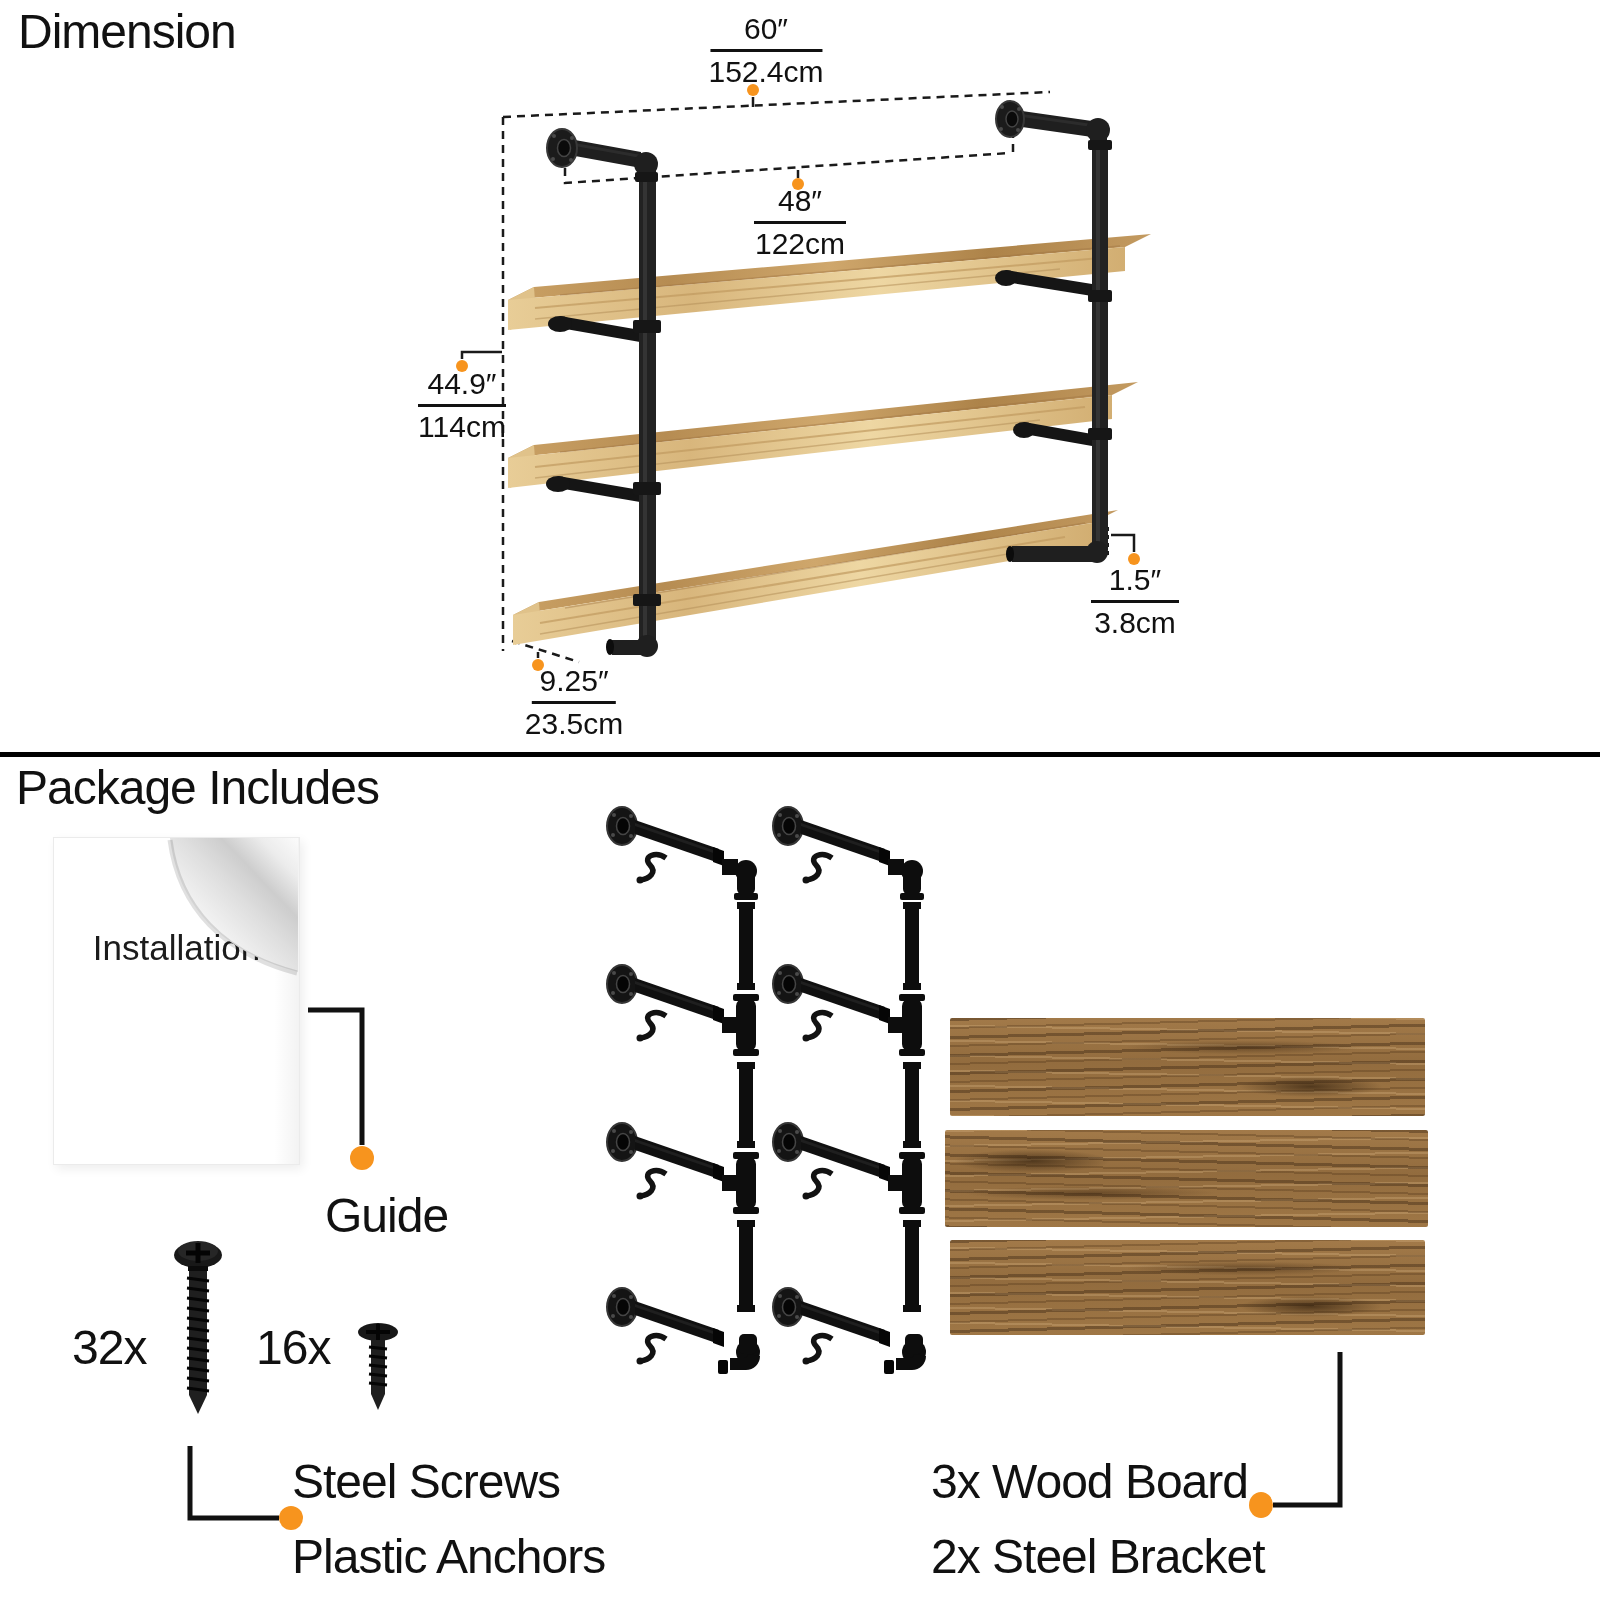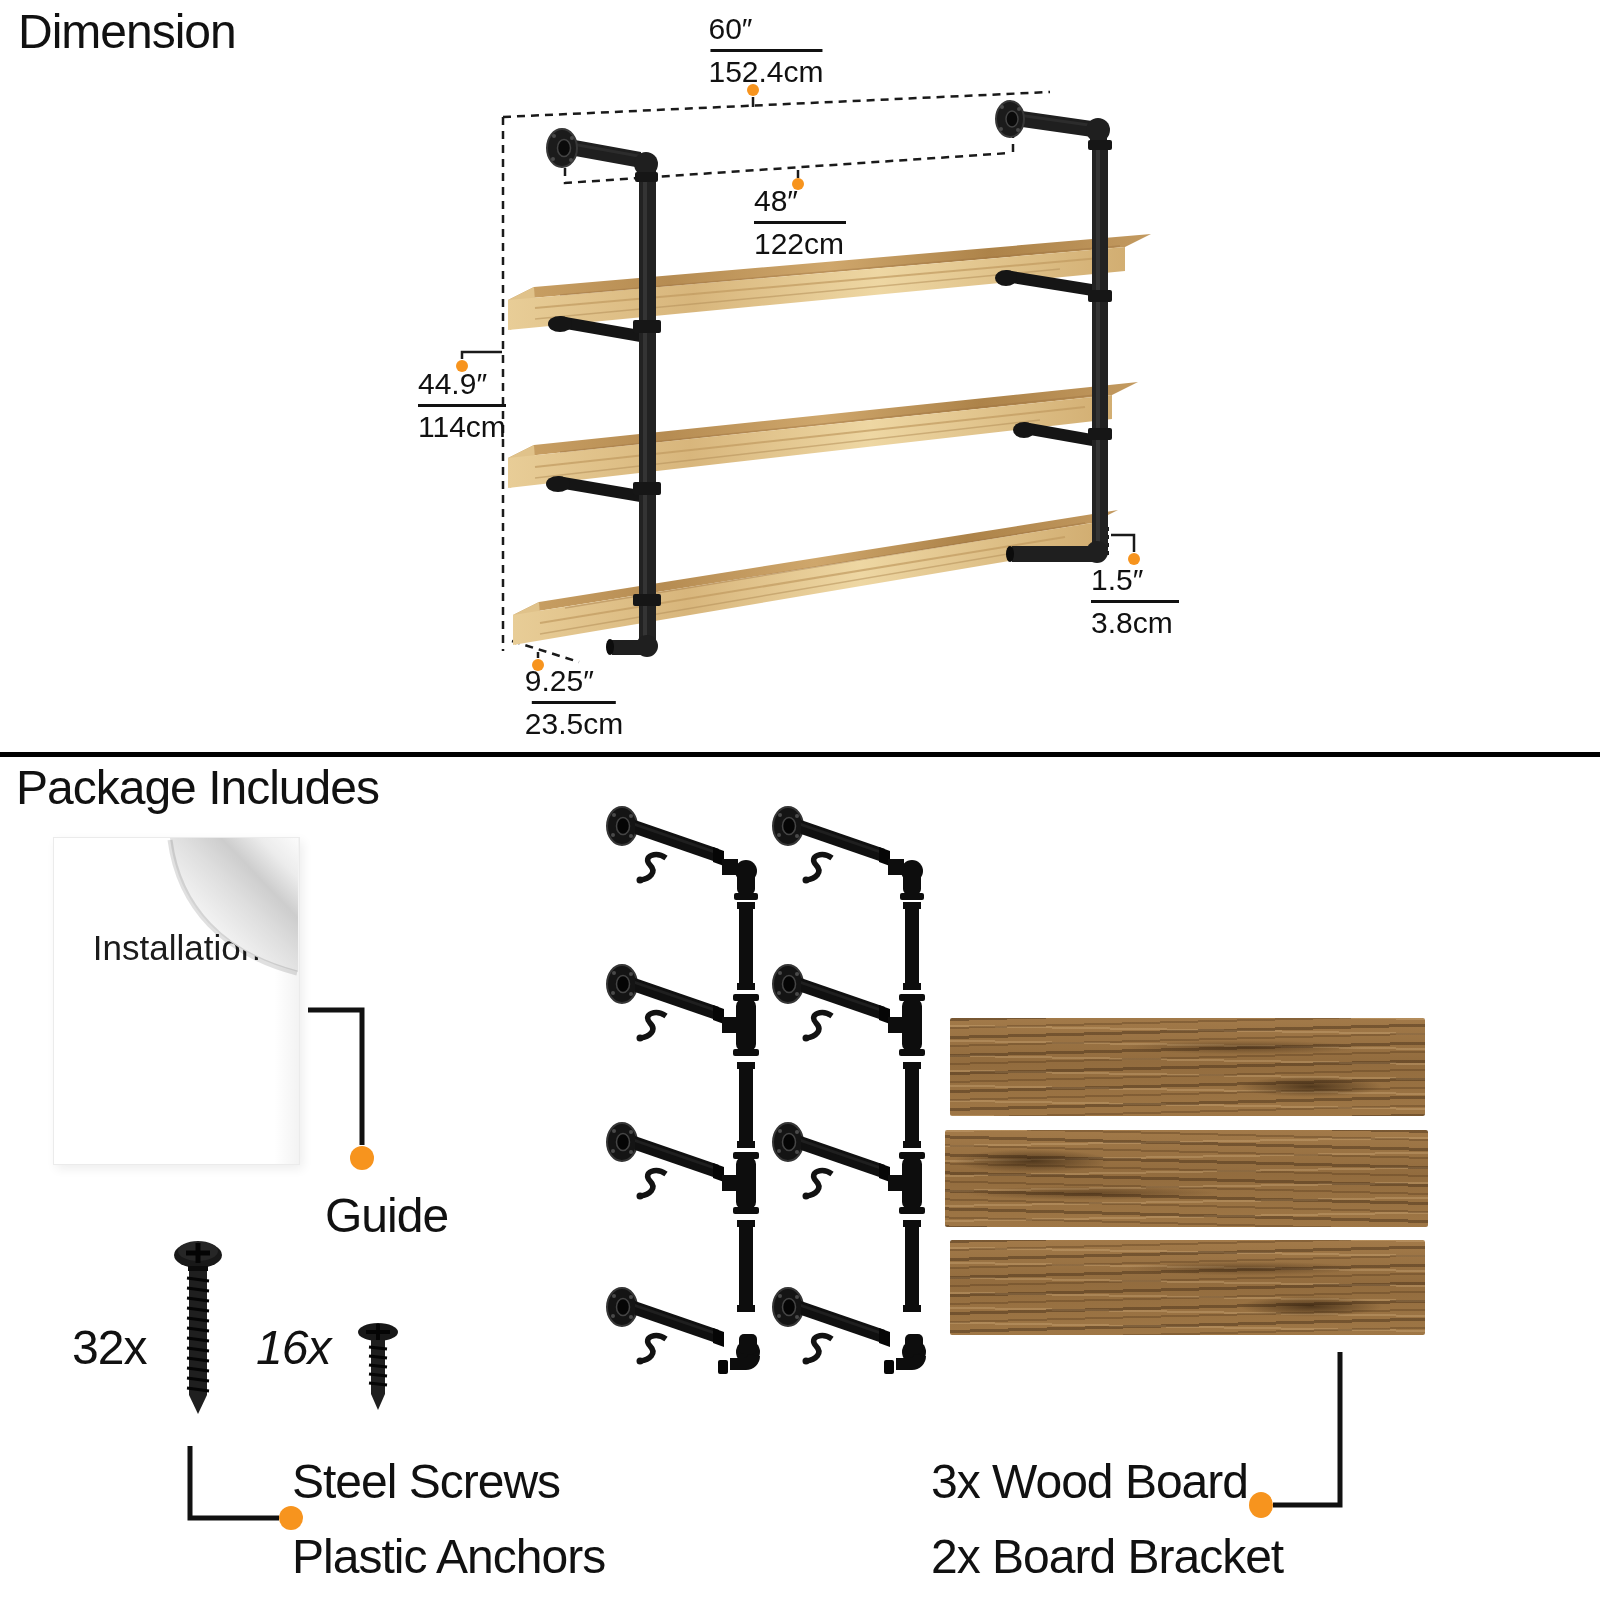--- a/index.html
+++ b/index.html
@@ -2,21 +2,21 @@
 <html><head>
 <meta charset="utf-8">
 <style>
   html,body{margin:0;padding:0;background:#fff;}
   .page{position:relative;width:1600px;height:1600px;background:#ffffff;overflow:hidden;
         font-family:"Liberation Sans", sans-serif;color:#141414;}
   .art{position:absolute;left:0;top:0;z-index:1;pointer-events:none;}
   .labels{position:absolute;left:0;top:0;width:1600px;height:1428px;z-index:2;}
   .abs{position:absolute;}
   .section-title{font-size:48px;font-weight:500;letter-spacing:-1px;color:#111;white-space:nowrap;}
-  .dim{position:absolute;transform:translateX(-50%);text-align:left;font-size:30px;
+  .dim{position:absolute;transform:translateX(-50%);text-align:center;font-size:30px;
        font-weight:500;color:#111;line-height:34px;white-space:nowrap;}
   .dim .bar{height:3px;background:#111;margin:3px auto;}
   .blabel{font-size:48px;font-weight:500;letter-spacing:-1px;color:#111;line-height:75px;white-space:nowrap;}
   .manual-sheet{position:absolute;left:53px;top:837px;width:245px;height:326px;z-index:0;
        background:linear-gradient(90deg,#ffffff 90%,#f3f3f3 100%);
        border:1px solid #ebebeb;box-shadow:3px 4px 10px rgba(0,0,0,0.07);}
   .manual-sheet .mtxt{margin-top:88px;text-align:center;font-size:35px;line-height:44px;color:#1c1c1c;}
   .boards{position:absolute;left:0;top:0;z-index:0;}
   .board{position:absolute;border-radius:2px;
      background-color:#9c7443;
@@ -357,25 +357,25 @@
       <div class="bar" style="width:84px;"></div>
       <div>23.5cm</div>
     </div>
 
     <div class="abs section-title" style="left:16px;top:760px;">Package Includes</div>
 
     <div class="abs blabel" style="left:281px;top:1178px;margin-left:44px;">Guide</div>
 
     <div class="abs blabel" style="left:72px;top:1310px;">32x</div>
 
-    <div class="abs blabel" style="left:256px;top:1310px;font-style:italic;">16x</div>
+    <div class="abs blabel" style="left:256px;top:1310px;">16x</div>
 
     <div class="abs" style="left:292px;top:1444px;">
       <div class="blabel">Steel Screws</div>
       <div class="blabel">Plastic Anchors</div>
     </div>
 
     <div class="abs" style="left:931px;top:1444px;">
       <div class="blabel">3x Wood Board</div>
-      <div class="blabel">2x Board Bracket</div>
+      <div class="blabel">2x Steel Bracket</div>
     </div>
   </div>
 </div>
 
 </body></html>

